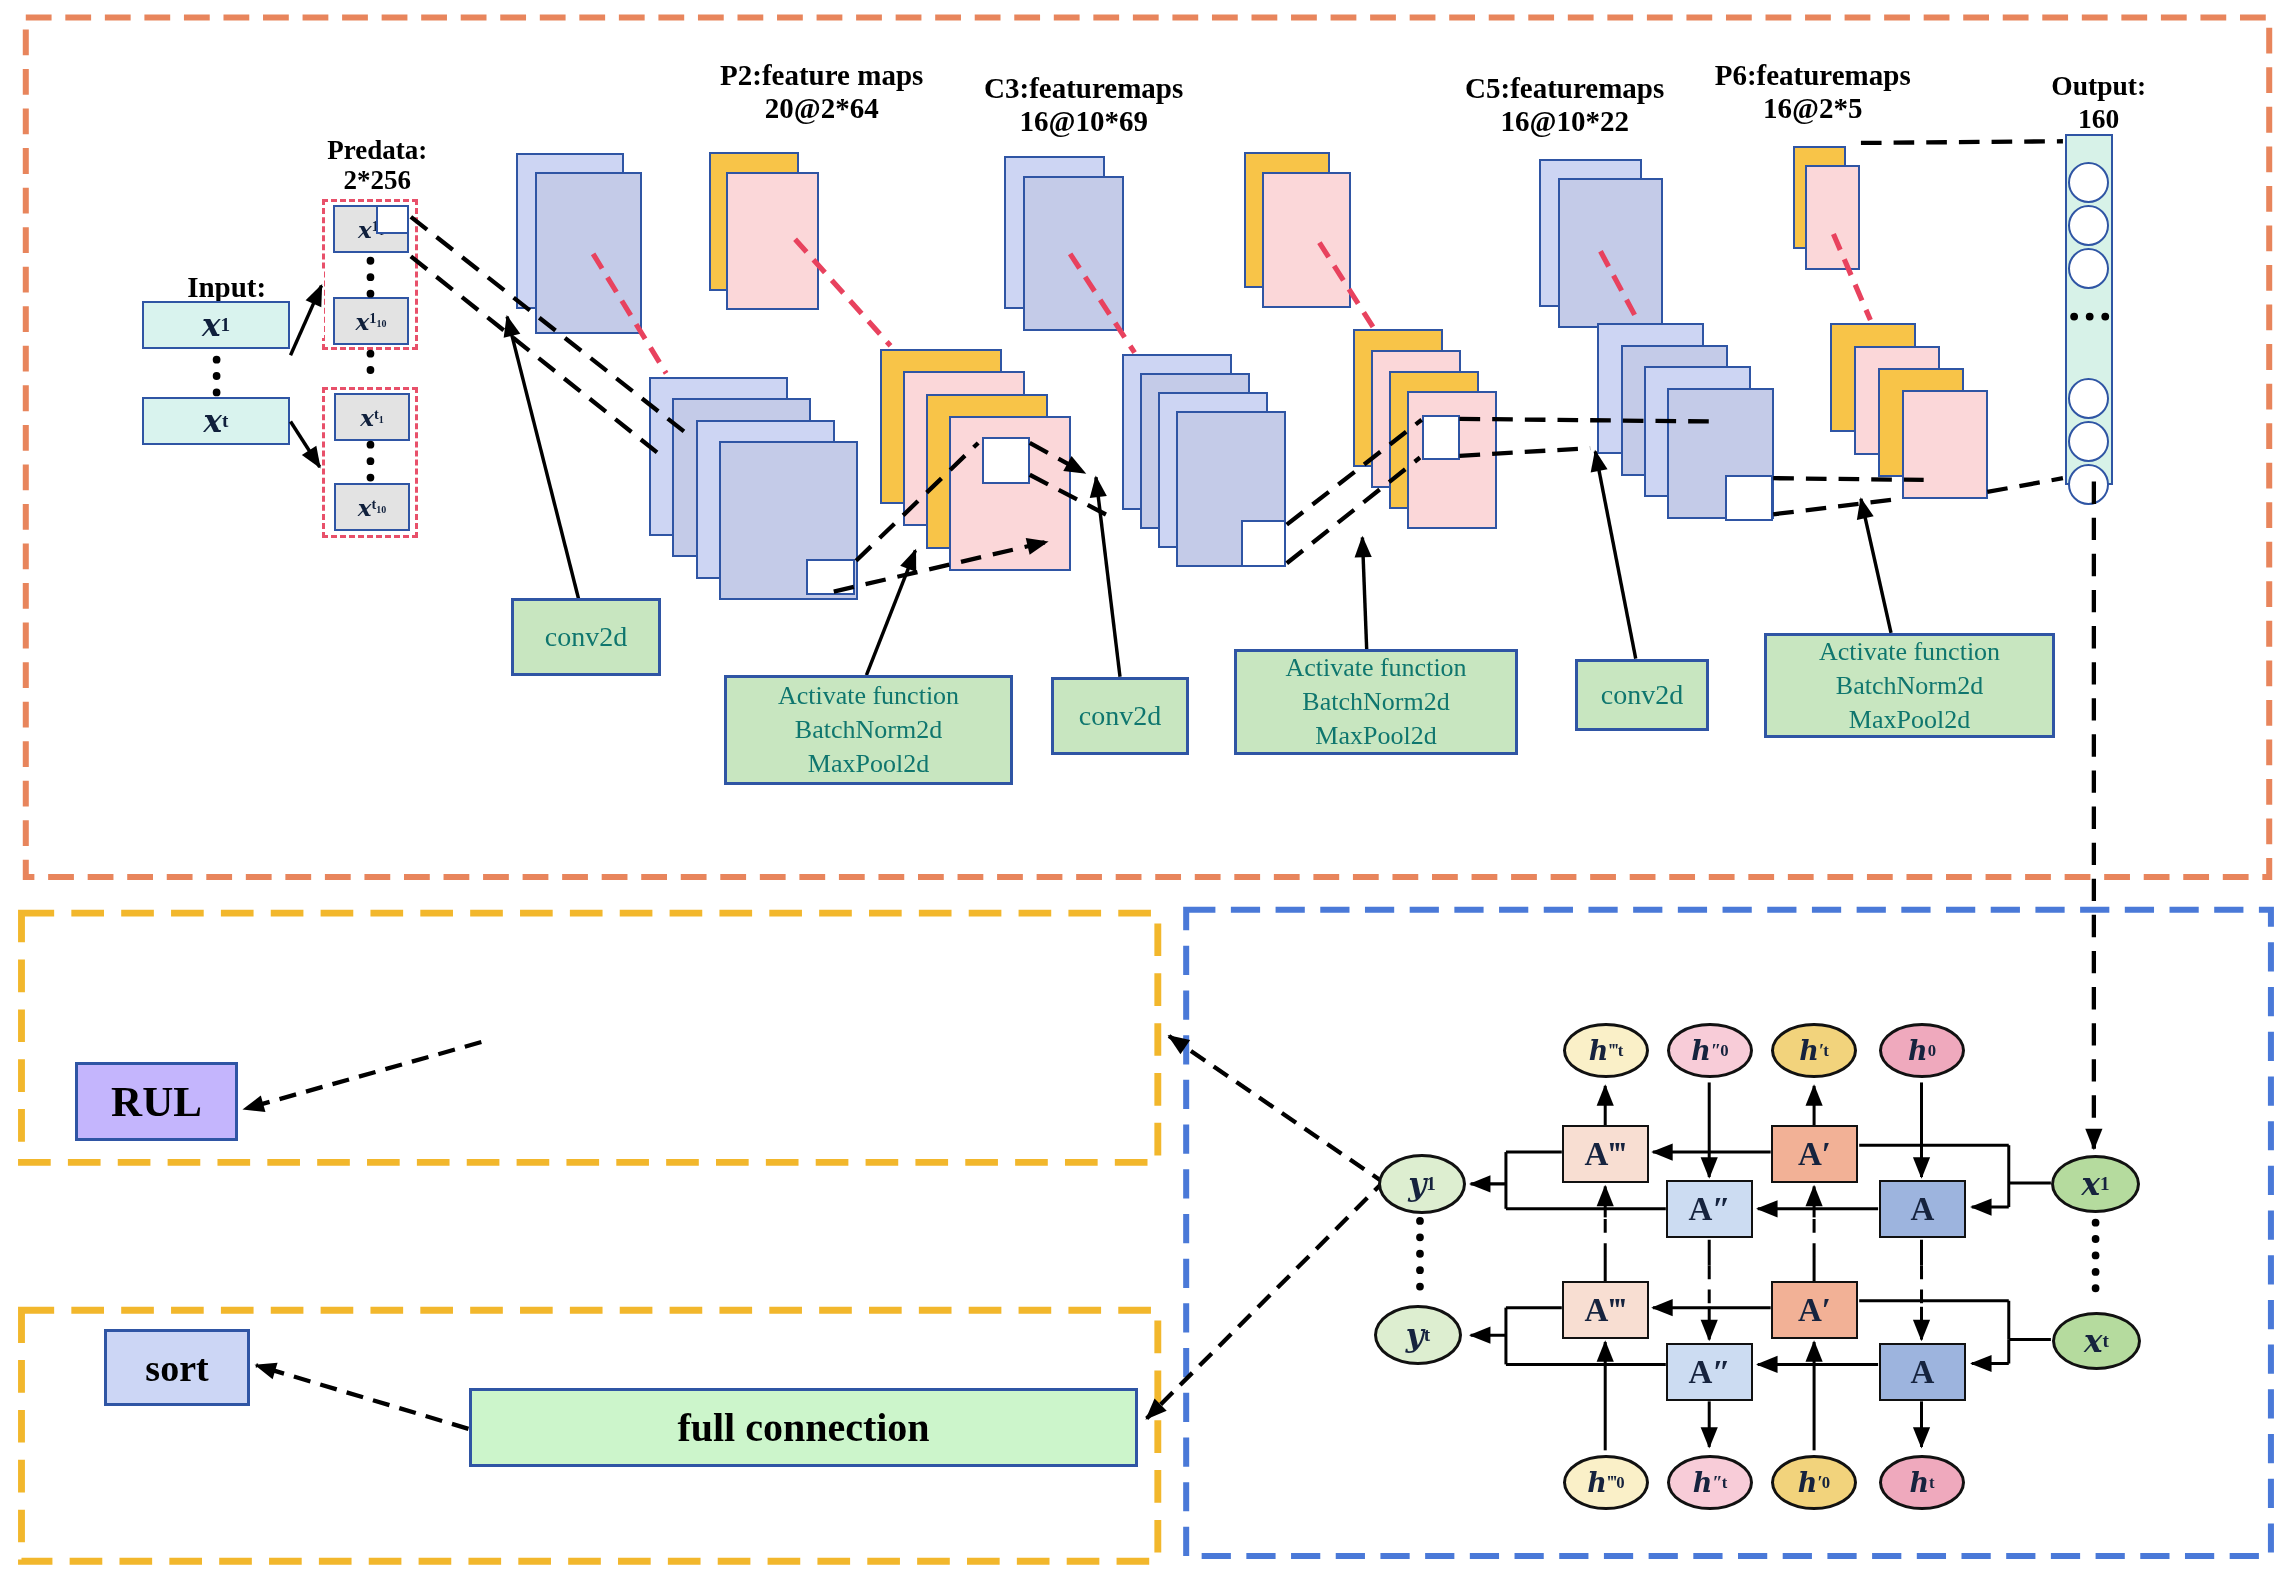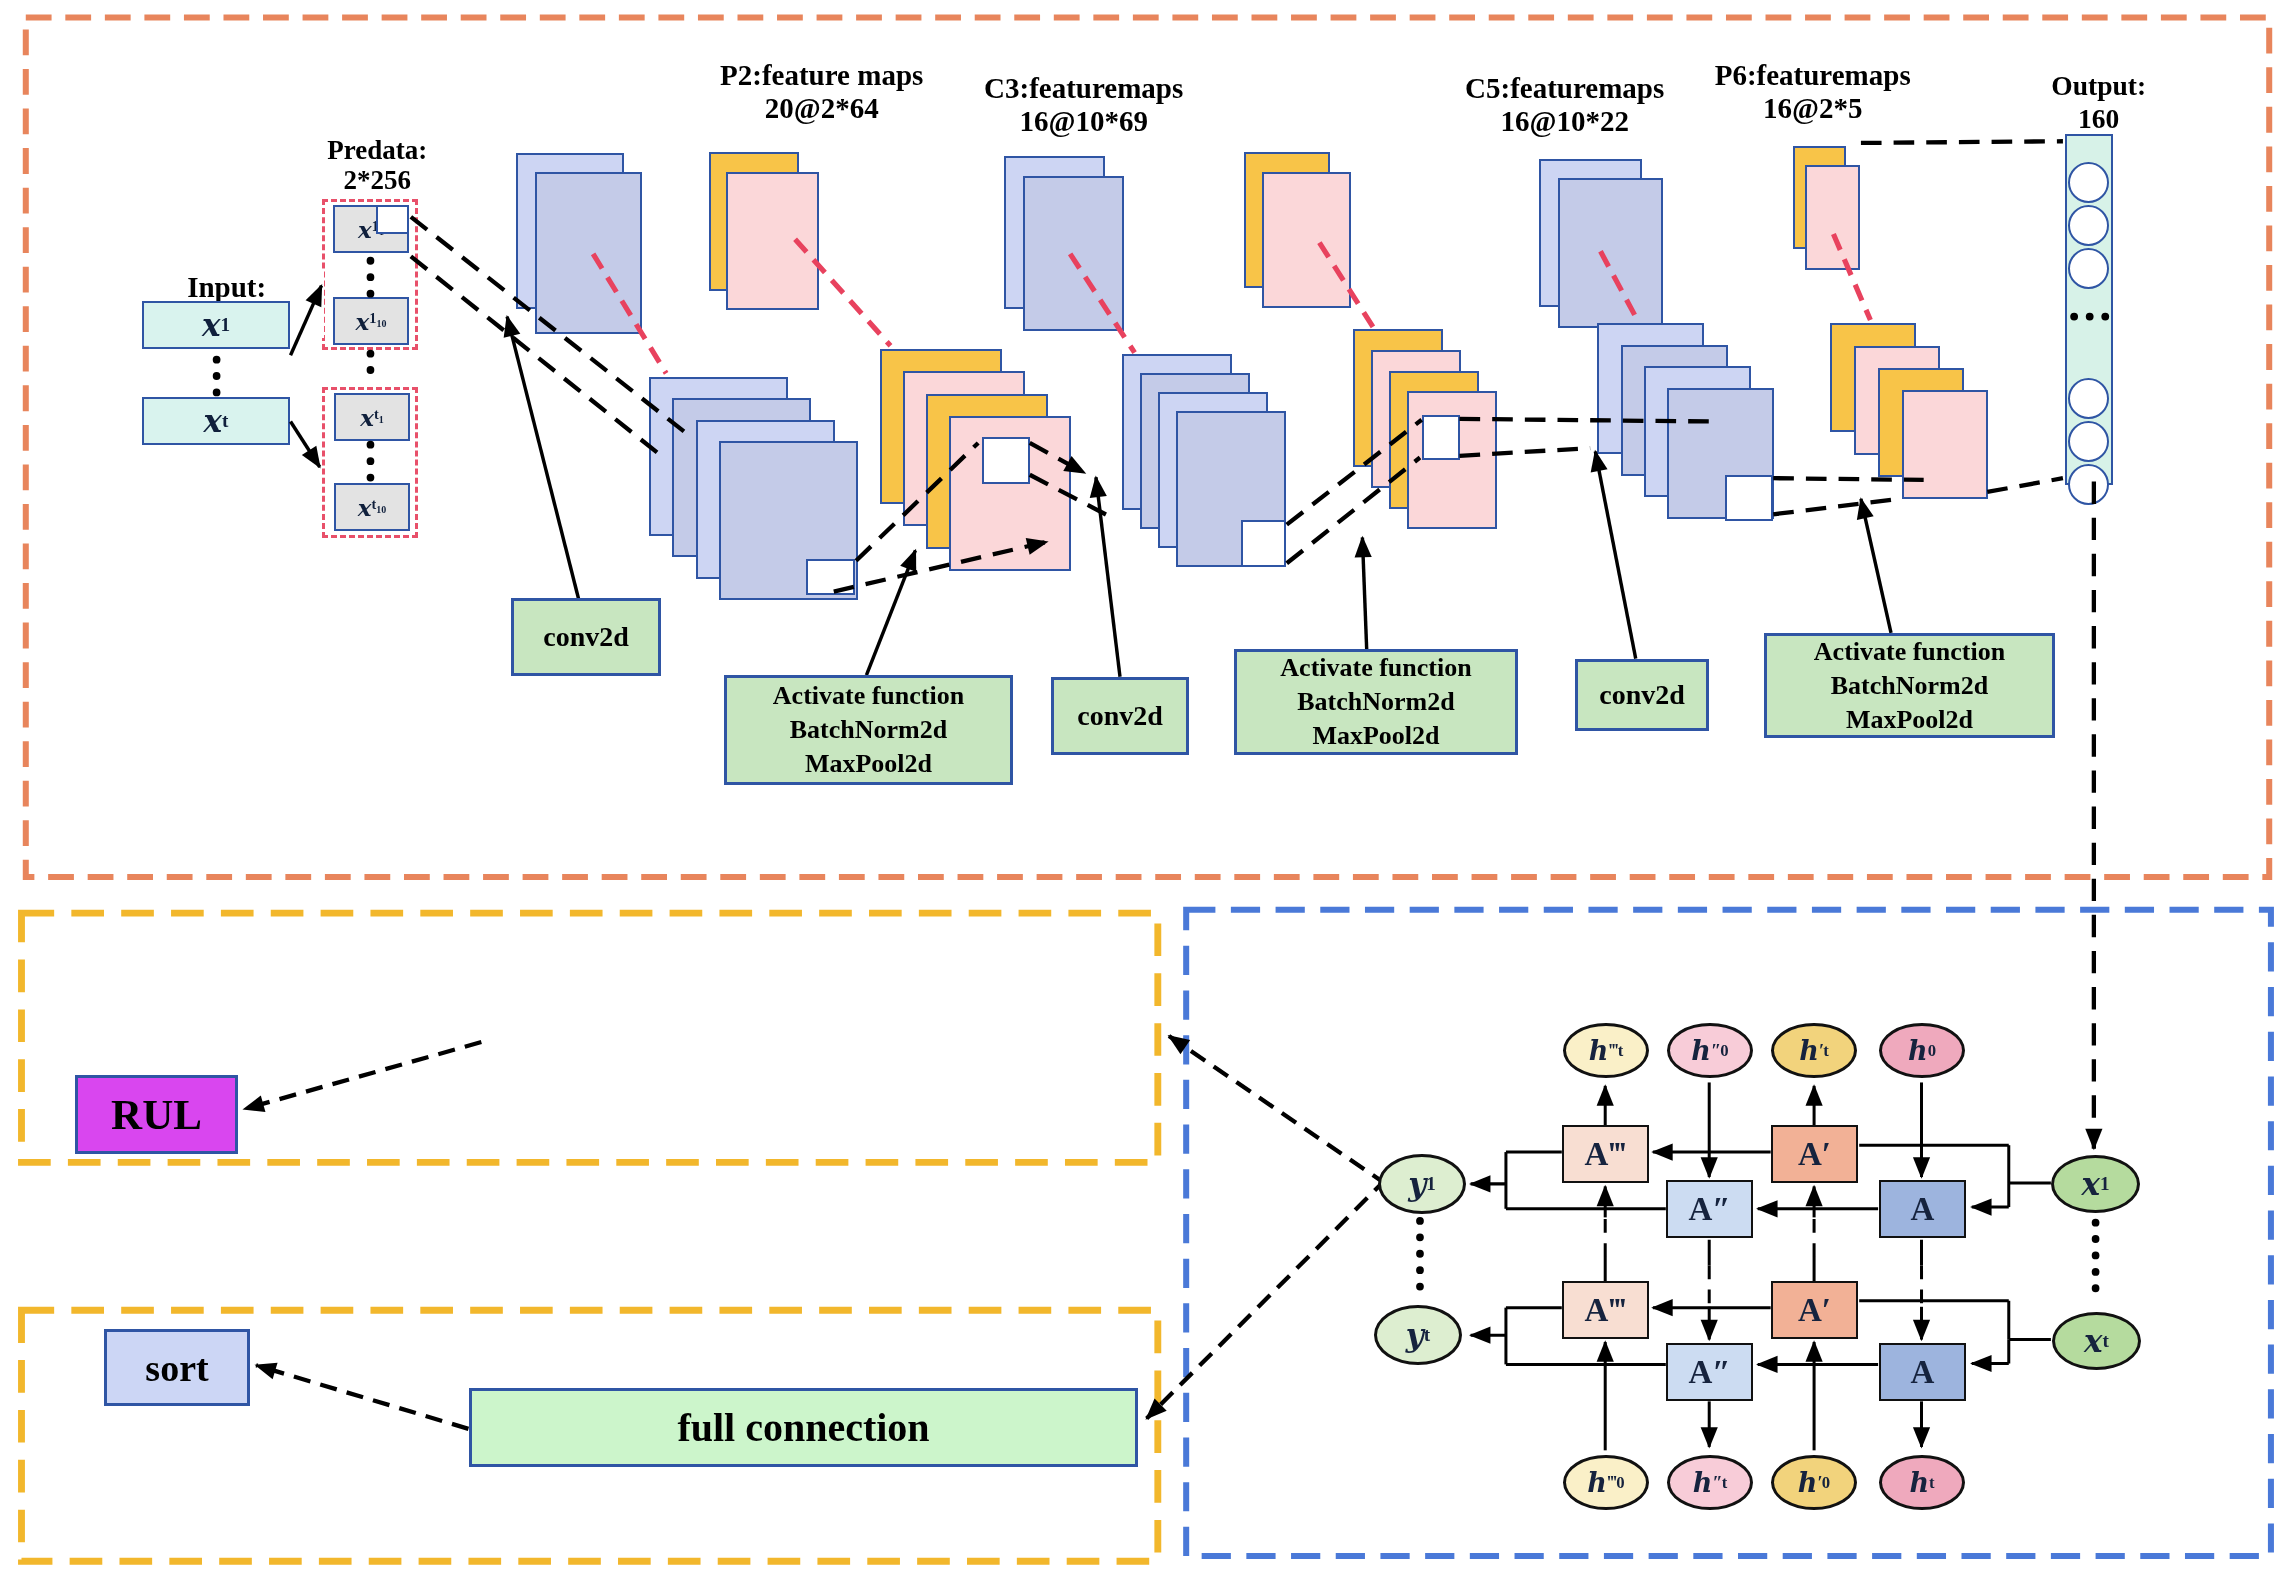--- a/index.html
+++ b/index.html
@@ -2,21 +2,21 @@
 <html style="font-size:13.8px"><head>
 <meta charset="utf-8">
 <style>
   html,body{margin:0;padding:0;background:#fff;}
   .canvas{position:relative;width:2295px;height:1589px;background:#ffffff;overflow:hidden;
           font-family:"Liberation Serif","DejaVu Serif",serif;}
   .sheet{position:absolute;box-sizing:border-box;border:2.6px solid #2f55a4;}
   .kern{position:absolute;box-sizing:border-box;background:#ffffff;border:2.6px solid #2f55a4;z-index:4;}
   .lbl2{position:absolute;text-align:center;font-weight:bold;color:#000;font-size:29px;line-height:33px;z-index:3;background:#fff;padding:1.7px 5.2px;}
   .opbox{position:absolute;box-sizing:border-box;border:3.4px solid #2f55a4;display:flex;flex-direction:column;
-         align-items:center;justify-content:center;text-align:center;font-weight:bold;color:#000000;z-index:10;}
+         align-items:center;justify-content:center;text-align:center;font-weight:normal;color:#0f766e;z-index:10;}
   .bigbox{position:absolute;box-sizing:border-box;border:3.4px solid #2f55a4;display:flex;align-items:center;
           justify-content:center;font-weight:bold;color:#000;z-index:10;}
   .cellbox{position:absolute;box-sizing:border-box;border:2.6px solid #2f55a4;display:flex;align-items:center;
            justify-content:center;font-weight:bold;color:#10203c;z-index:3;}
   .redframe{position:absolute;box-sizing:border-box;border:3.4px dashed #e8506a;z-index:2;}
   .math i{font-style:italic;font-family:"DejaVu Serif",serif;}
   .math sub{font-size:62%;line-height:0;}
   .math sub sub{font-size:70%;}
   .math .mp{font-size:68%;vertical-align:super;line-height:0;letter-spacing:-0.9px;}
   .rnn-cell{position:absolute;box-sizing:border-box;border:2.6px solid #111;display:flex;align-items:center;
@@ -80,21 +80,21 @@
   </div>
   <div class="opbox" style="left:1575px;top:659px;width:134px;height:72px;font-size:28px;background:#c8e6c0;">
     <span>conv2d</span>
   </div>
   <div class="opbox" style="left:1764px;top:633px;width:291px;height:105px;font-size:26px;line-height:34px;background:#c8e6c0;">
     <span>Activate function</span>
     <span>BatchNorm2d</span>
     <span>MaxPool2d</span>
   </div>
 
-  <div class="bigbox" style="left:75px;top:1062px;width:163px;height:79px;font-size:43px;background:#d946ef;margin-top:13px;">
+  <div class="bigbox" style="left:75px;top:1062px;width:163px;height:79px;font-size:43px;background:#c4b5fd;">
     <span>RUL</span>
   </div>
   <div class="bigbox" style="left:104px;top:1329px;width:146px;height:77px;font-size:38px;background:#ccd6f5;">
     <span>sort</span>
   </div>
   <div class="bigbox" style="left:469px;top:1388px;width:669px;height:79px;font-size:40px;background:#ccf5cb;">
     <span>full connection</span>
   </div>
 
   <div id="dyn">

